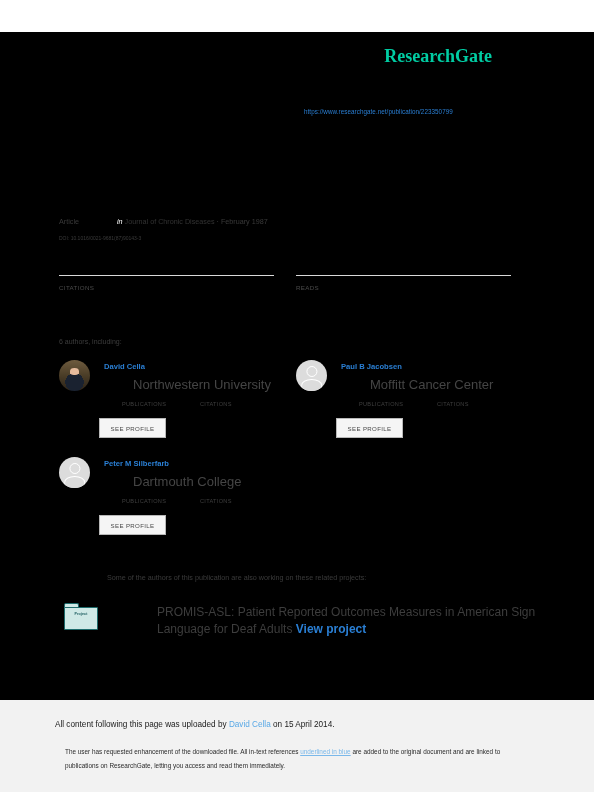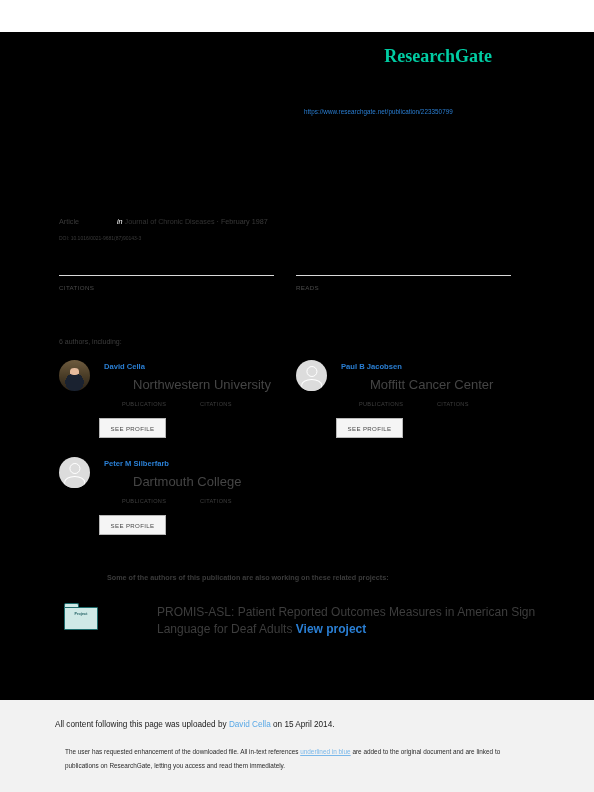--- a/index.html
+++ b/index.html
@@ -152,21 +152,21 @@
     width:67px; height:20px;
     background:#f5f5f5; border:1px solid #b8b8b8;
     color:#4a4a4a; font-size:6.1px; letter-spacing:.35px;
     display:flex; align-items:center; justify-content:center;
     cursor:pointer;
   }
 
   
   .projects-heading{
     position:absolute; left:59px; top:573px;
-    font-size:7.2px; font-weight:bold; color:#3b3b3b;padding-left:48px;
+    font-size:7.2px; font-weight:normal; color:#3b3b3b;padding-left:48px;
   }
   .project-row{ position:absolute; left:59px; top:600px; width:475px; }
   .folder{
     position:absolute; left:5px; top:3px;
     width:34px; height:27px;
   }
   .folder .tab{
     position:absolute; left:0; top:0; width:15px; height:5px;
     background:#cfe9e6; border:1px solid #1d6b6b; border-bottom:none;
     border-radius:2px 2px 0 0;

